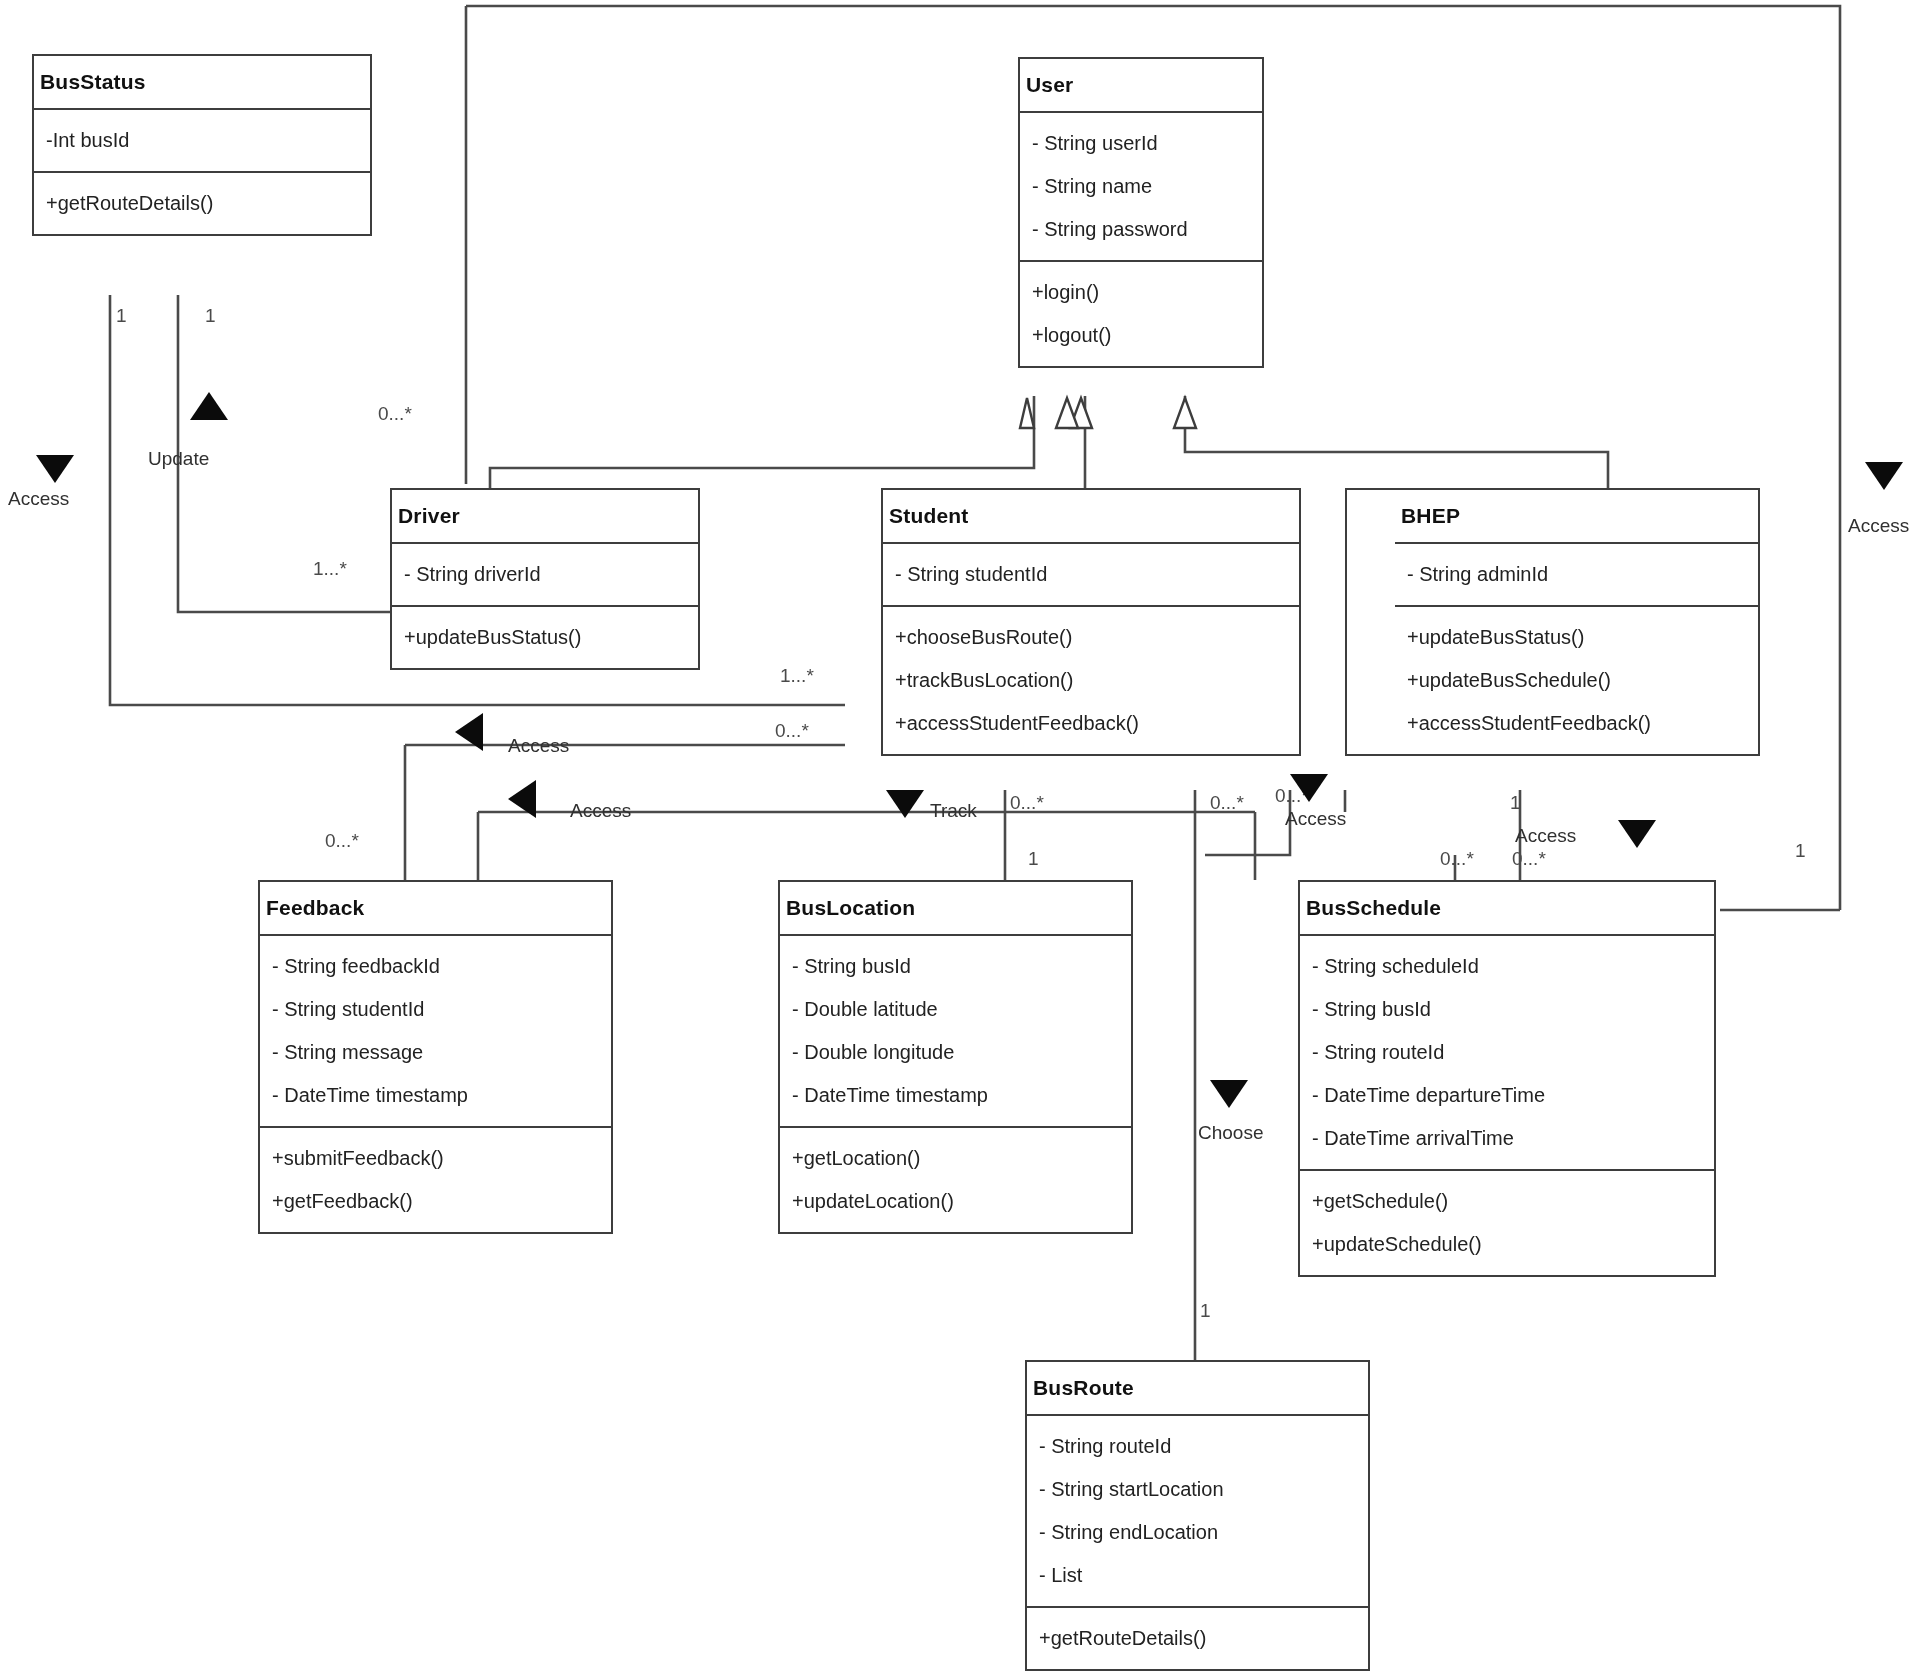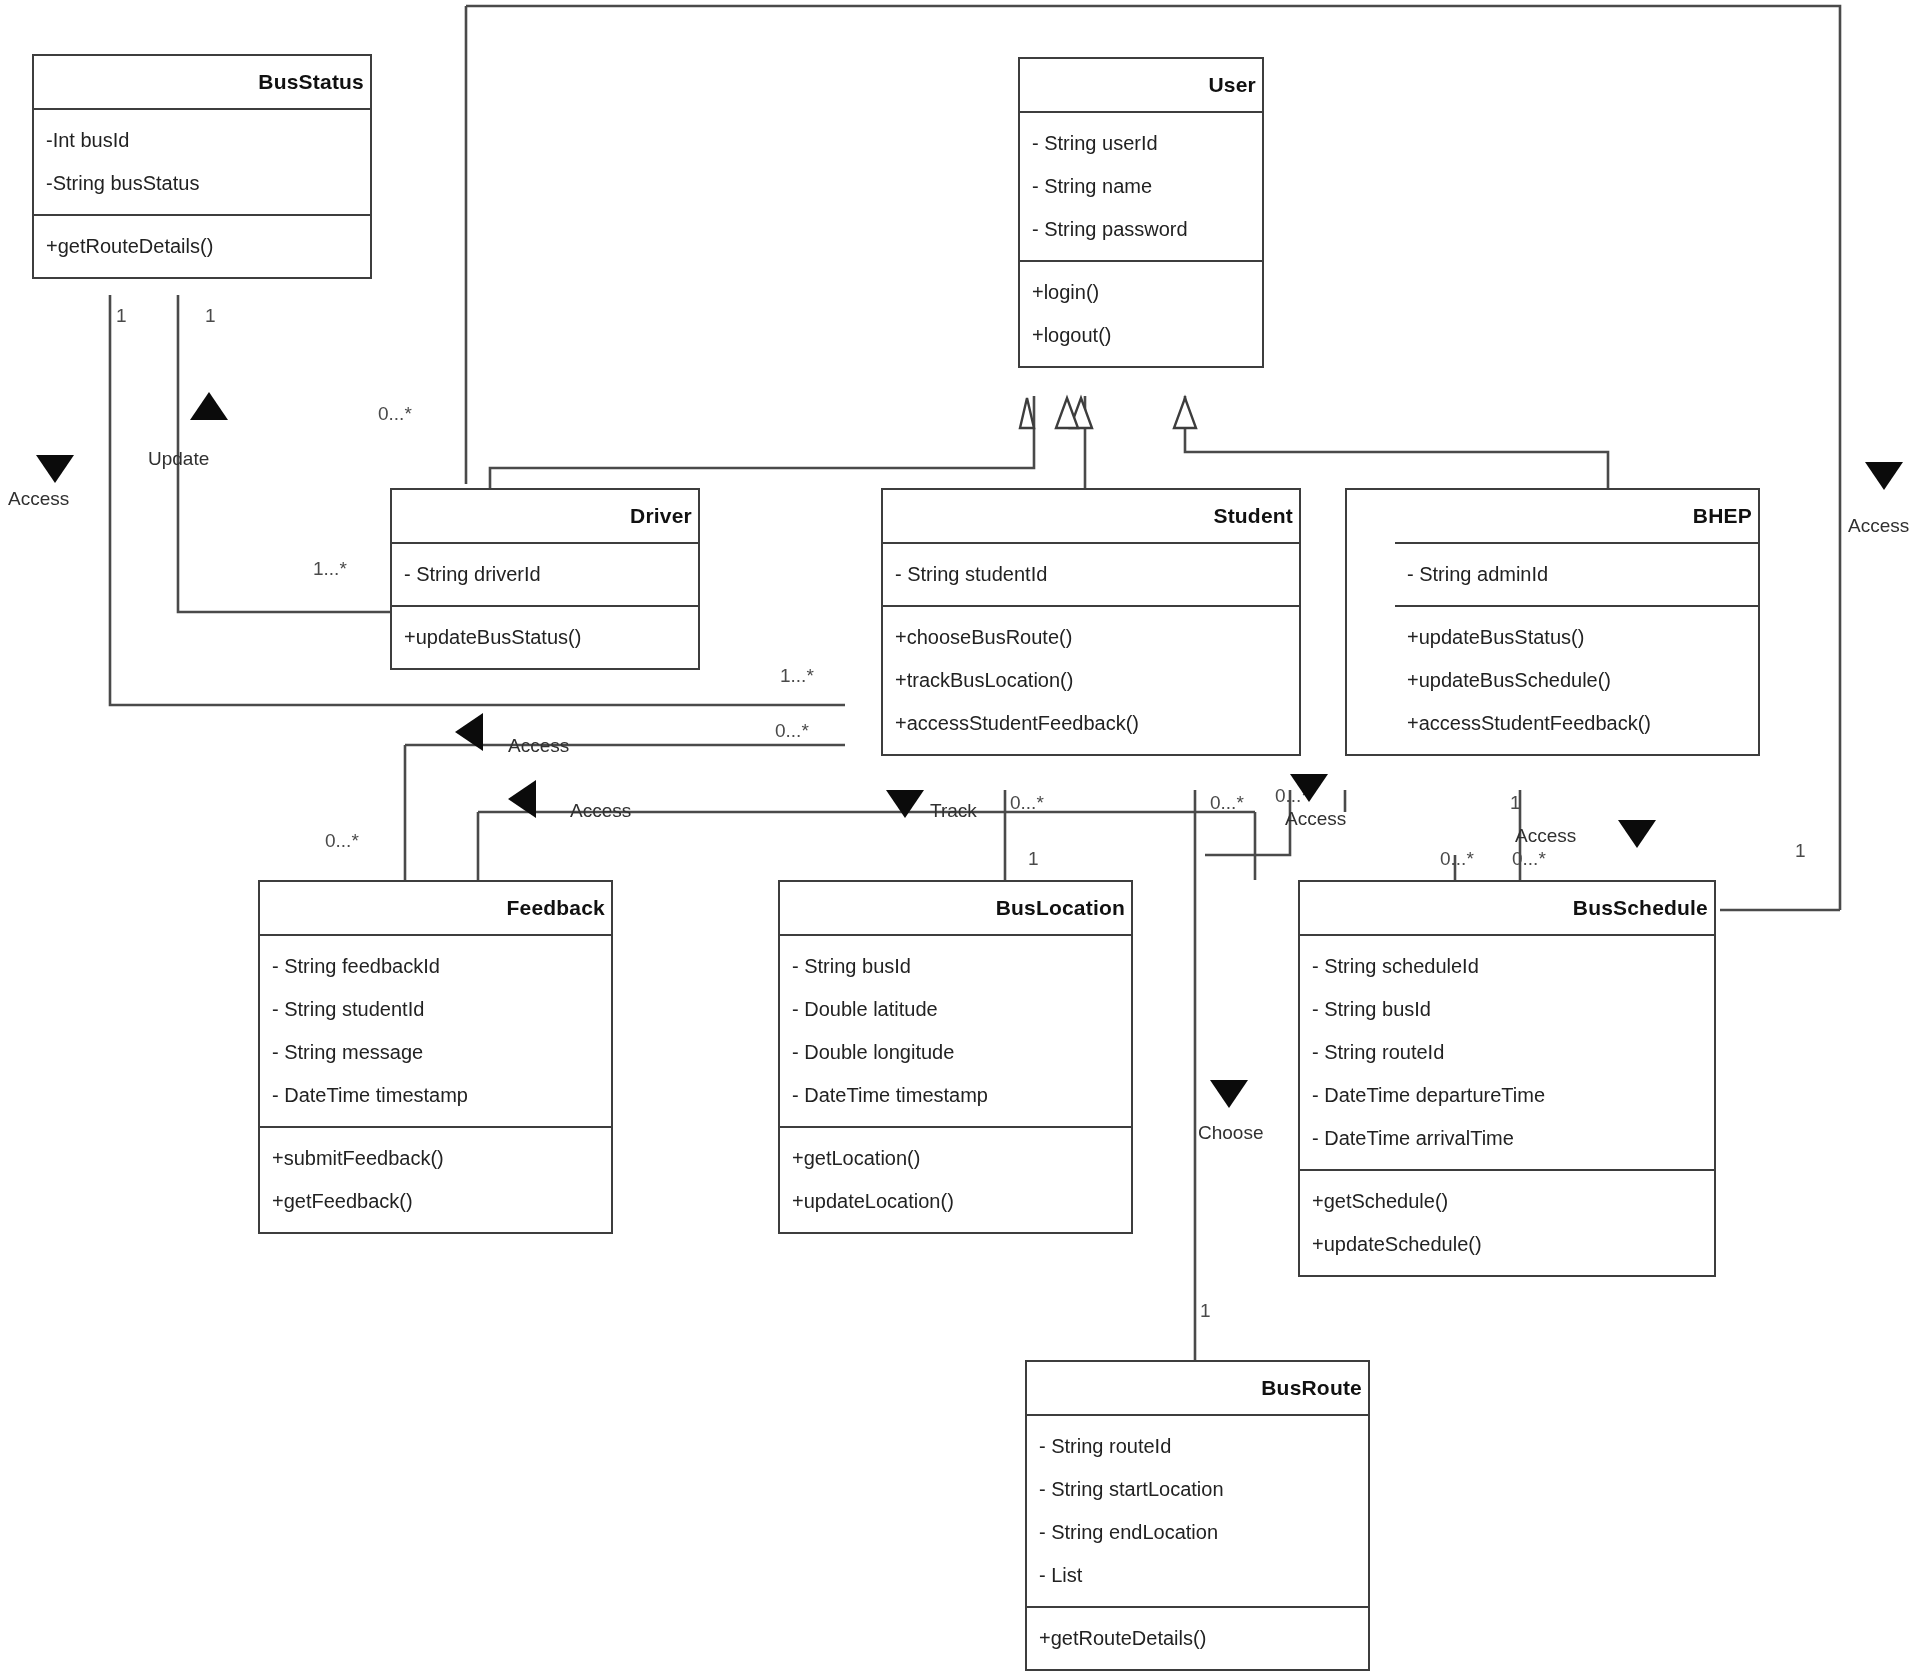--- a/index.html
+++ b/index.html
@@ -27,21 +27,21 @@
     pointer-events: none;
   }
   .uml-class {
     position: absolute;
     box-sizing: border-box;
     border: 2px solid #3d3d3d;
     background: #ffffff;
     z-index: 5;
   }
   .uml-title {
-    text-align: right;
+    text-align: left;
     font-weight: bold;
     font-size: 21px;
     letter-spacing: 0.2px;
     padding: 14px 6px 14px 6px;
     border-bottom: 2px solid #3d3d3d;
     color: #111;
   }
   .uml-section {
     border-bottom: 2px solid #3d3d3d;
     padding: 9px 0 9px 0;
@@ -131,21 +131,20 @@
       <path d="M 1520 790 L 1520 880"></path>
 
       <path d="M 1345 790 L 1345 812"></path>
     </g>
   </svg>
 
   <div class="uml-class" style="left:32px; top:54px; width:340px;">
     <div class="uml-title">BusStatus</div>
     <div class="uml-section">
       <div class="uml-row">-Int busId</div>
-      <div class="uml-row">-String busStatus</div>
     </div>
     <div class="uml-section last">
       <div class="uml-row">+getRouteDetails()</div>
     </div>
   </div>
 
   <div class="uml-class" style="left:1018px; top:57px; width:246px;">
     <div class="uml-title">User</div>
     <div class="uml-section">
       <div class="uml-row">- String userId</div>

